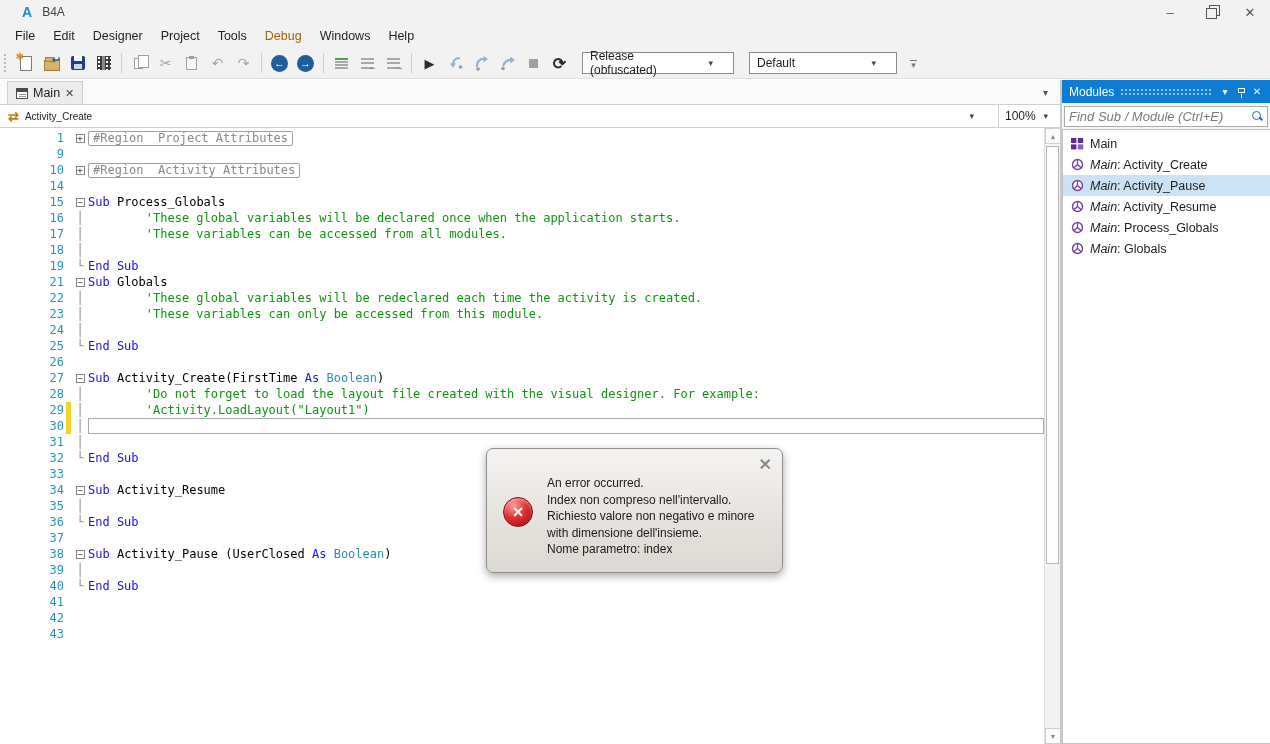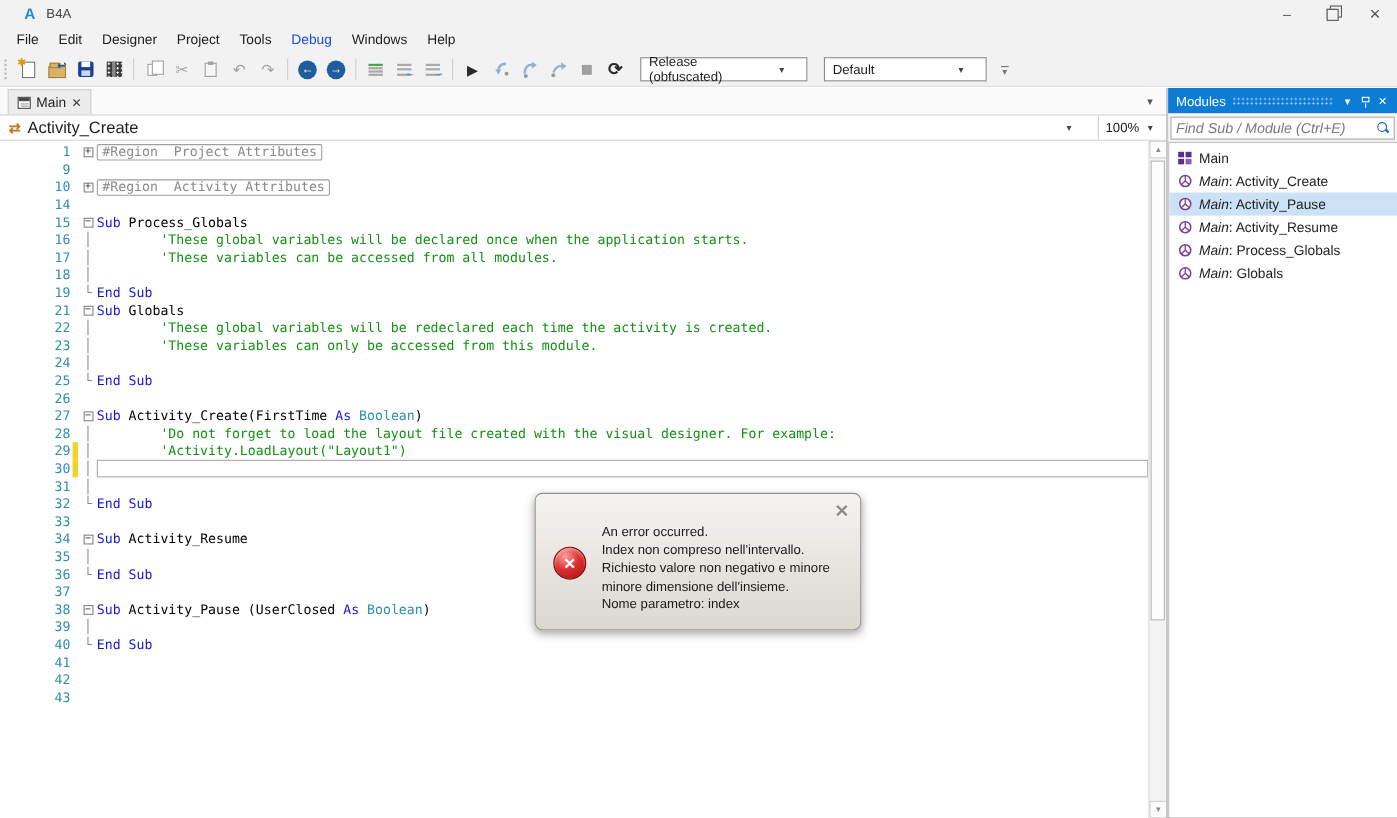--- a/index.html
+++ b/index.html
@@ -17,21 +17,21 @@
   .app-title{margin-left:10px;font-size:12px;color:#444;}
   .win-btns{margin-left:auto;display:flex;align-items:center;height:100%;}
   .win-btn{width:40px;height:100%;display:flex;align-items:center;justify-content:center;color:#555;font-size:13px;}
   .restore-glyph{width:9px;height:9px;border:1px solid #555;position:relative;background:var(--chrome);}
   .restore-glyph:before{content:"";position:absolute;left:2px;top:-4px;width:9px;height:9px;border:1px solid #555;}
   .restore-glyph:after{content:"";position:absolute;left:-1px;top:-1px;width:9px;height:9px;background:var(--chrome);border:1px solid #555;}
 
   
   .menubar{position:absolute;left:0;top:24px;width:1270px;height:24px;background:var(--chrome);display:flex;align-items:center;padding-left:6px;}
   .menu-item{padding:3px 9px;font-size:12.5px;}
-  .menu-item.disabled{color:#1d4ed8;}
+  .menu-item.disabled{color:#a16207;}
 
   
   .toolbar{position:absolute;left:0;top:48px;width:1270px;height:31px;background:var(--chrome);border-bottom:1px solid #e0e0e0;display:flex;align-items:center;gap:3px;padding-left:2px;}
   .grip{width:5px;height:18px;border-left:2px dotted #b8b8b8;margin:0 2px;}
   .tbtn{width:23px;height:23px;display:flex;align-items:center;justify-content:center;position:relative;}
   .tsep{width:1px;height:20px;background:#cfcfcf;margin:0 3px;}
   .glyph-gray{color:#a2a2a2;font-size:14px;}
   .glyph-dark{color:#2a2a2a;font-size:13px;}
   .circle-nav{width:17px;height:17px;border-radius:50%;background:#1f5d9e;color:#fff;font-size:11px;font-weight:bold;display:flex;align-items:center;justify-content:center;}
   .icon-page{width:12px;height:15px;background:#fff;border:1px solid #777;position:relative;}
@@ -67,21 +67,21 @@
   .tab{height:23px;background:#ececec;border:1px solid #cfcfcf;border-bottom:none;display:flex;align-items:center;gap:5px;padding:0 8px;margin-left:7px;font-size:12.5px;}
   .tab-icon{width:12px;height:11px;border:1px solid #4a4a4a;background:#fff;position:relative;}
   .tab-icon:before{content:"";position:absolute;left:0;top:0;right:0;height:3px;background:#4a4a4a;}
   .tab-icon:after{content:"";position:absolute;left:2px;top:5px;width:7px;height:1px;background:#9a9a9a;box-shadow:0 2px 0 #9a9a9a;}
   .tab-close{color:#444;font-size:11px;}
   .tabstrip .strip-dd{margin-left:auto;margin-right:12px;align-self:center;color:#555;font-size:10px;}
 
   
   .navbar{position:absolute;left:0;top:104px;width:1060px;height:24px;background:#fff;border-top:1px solid #cfcfcf;border-bottom:1px solid #cfcfcf;display:flex;align-items:center;}
   .nav-icon{color:#c07a18;font-weight:bold;font-size:13px;margin:0 6px 0 8px;}
-  .nav-context{flex:1;font-size:15px;}
+  .nav-context{flex:1;font-size:10px;}
   .nav-dd{color:#444;font-size:9px;padding:0 6px;}
   .nav-zoom{width:62px;height:100%;border-left:1px solid #cfcfcf;display:flex;align-items:center;padding:0 6px;font-size:12px;margin-left:18px;}
   .nav-zoom .cval{flex:1;}
 
   
   .editor{position:absolute;left:0;top:128px;width:1044px;height:616px;background:#fff;font-family:"DejaVu Sans Mono",monospace;font-size:12px;overflow:hidden;padding-top:2px;}
   .code-line{height:16px;line-height:16px;display:flex;white-space:pre;}
   .ln{width:64px;text-align:right;color:var(--ln);flex:none;}
   .markcol{width:8px;flex:none;position:relative;}
   .markcol.on:before{content:"";position:absolute;left:2px;top:0;width:5px;height:16px;background:var(--mark);}
@@ -405,17 +405,17 @@
 </div>
 
 <div class="err-dialog">
   <span class="err-close">✕</span>
   <div class="err-body">
     <span class="err-icon">✕</span>
     <div class="err-text" id="err-text">
         <div class="err-line">An error occurred.</div>
         <div class="err-line">Index non compreso nell'intervallo.</div>
         <div class="err-line">Richiesto valore non negativo e minore</div>
-        <div class="err-line">minore dimensione dell'insieme.</div>
+        <div class="err-line">with dimensione dell'insieme.</div>
         <div class="err-line">Nome parametro: index</div>
       </div>
   </div>
 </div>
 
 </body></html>

